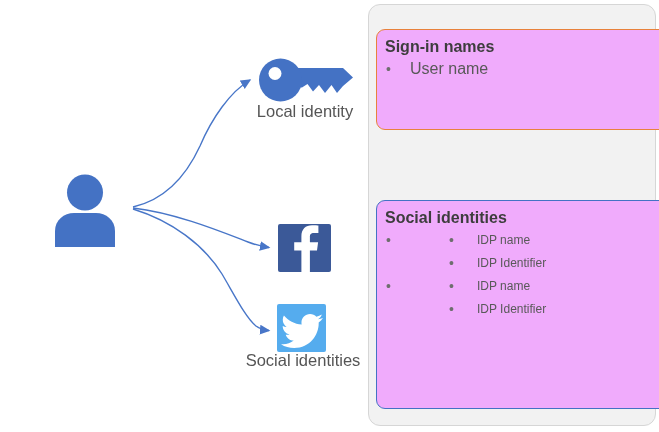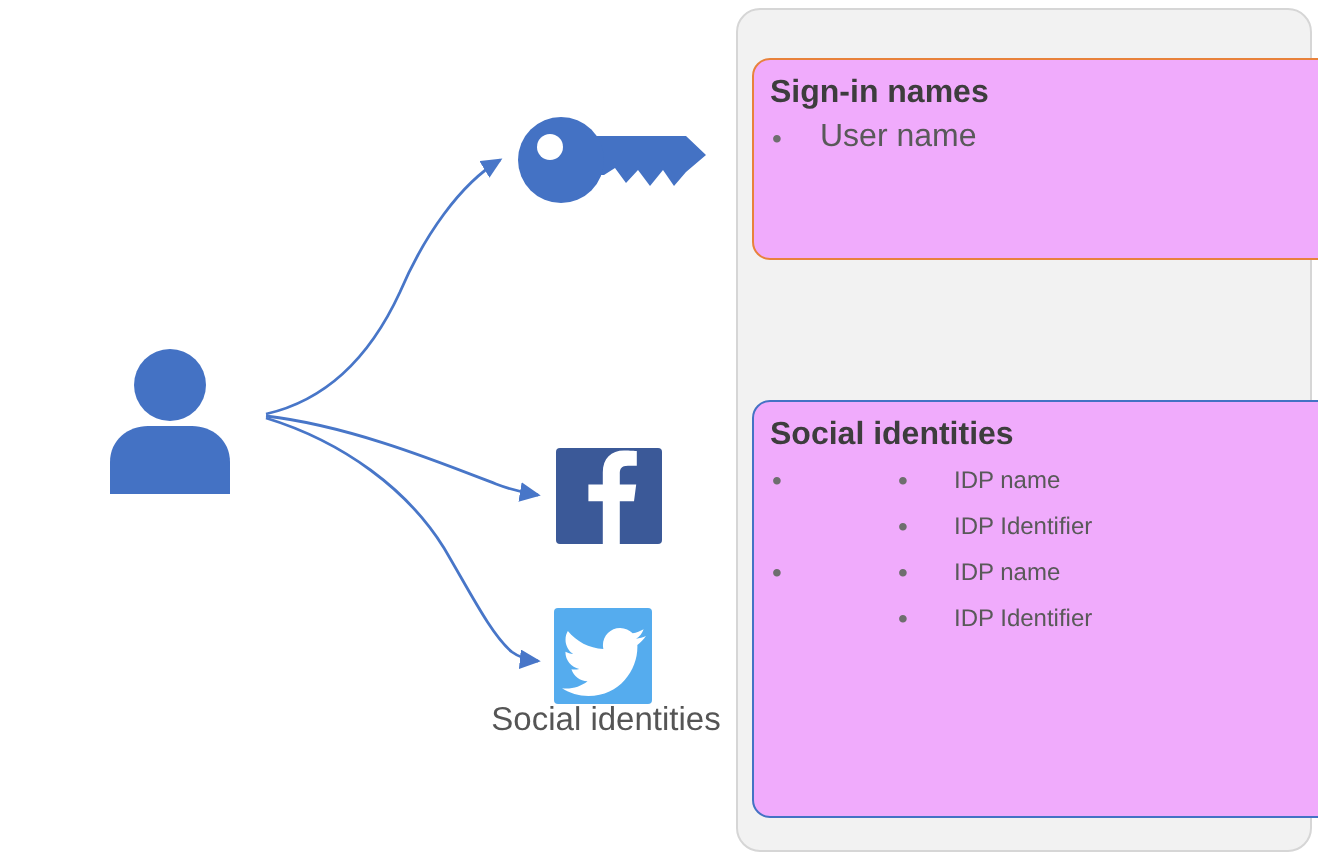--- a/index.html
+++ b/index.html
@@ -113,20 +113,21 @@
     </svg>
   </div>
 
   <div class="abs" style="left:259px; top:58px;">
     <svg width="94" height="44" viewBox="0 0 94 44">
       <path d="M36,10 L84,10 L94,19.5 L84,28 L78,35 L72.5,27 L66,35 L60,27 L54,33.5 L48.5,26 L43,29.5 L36,29.5 Z" fill="#4472c4"></path>
       <circle cx="21.5" cy="22" r="21.5" fill="#4472c4"></circle>
       <circle cx="16" cy="15.5" r="6.5" fill="#ffffff"></circle>
     </svg>
   </div>
+  <div class="icon-label" style="left:245px; top:102px; width:120px;">Local identity</div>
 
   <div class="abs" style="left:278px; top:224px;">
     <svg width="53" height="48" viewBox="0 0 53 48">
       <rect x="0" y="0" width="53" height="48" rx="2" fill="#3b5998"></rect>
       <path transform="translate(2.5,0)" fill="#ffffff" d="M20.9,48 V26.6 h-7.2 v-8.3 h7.2 v-6.1 c0,-7.1 4.2,-11 10.6,-11 c3,0 5.6,0.2 6.4,0.3 v7.4 h-4.4 c-3.4,0 -4.1,1.6 -4.1,4 v5.4 h8.2 l-1.1,8.3 h-7.1 V48 Z"></path>
     </svg>
   </div>
 
   <div class="abs" style="left:277px; top:304px;">
     <svg width="49" height="48" viewBox="0 0 49 48">

